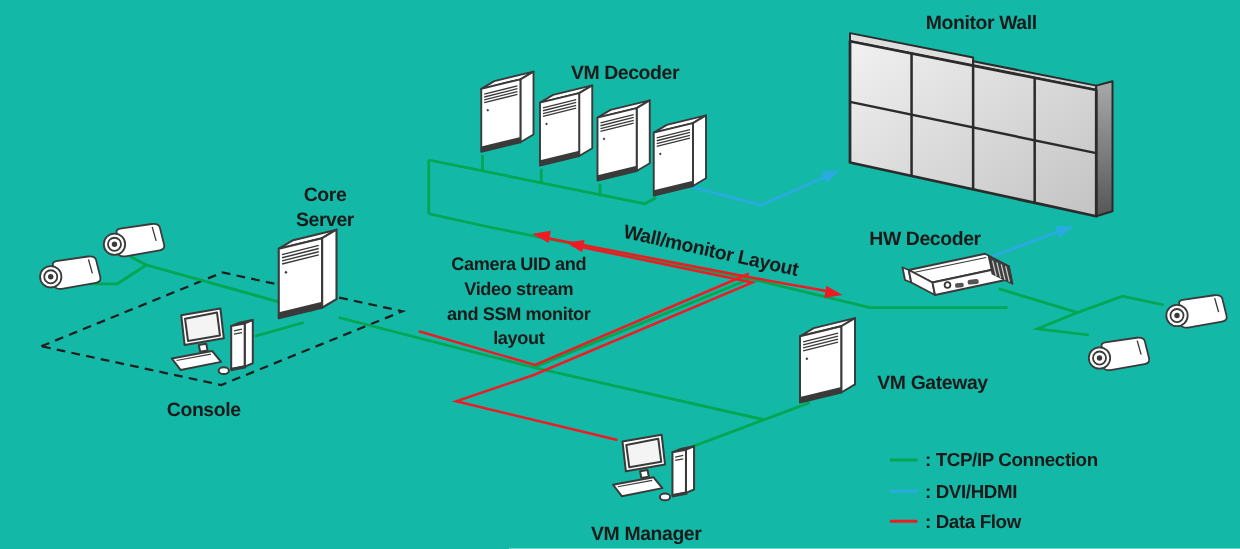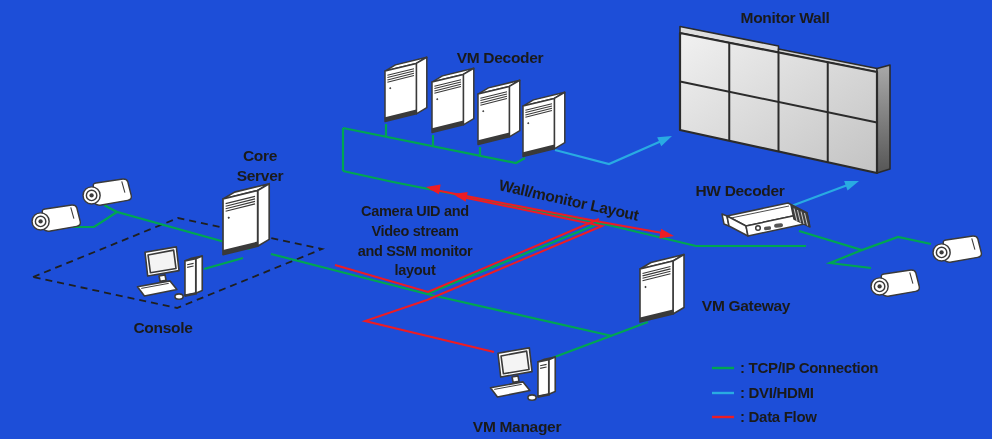--- a/index.html
+++ b/index.html
@@ -1,16 +1,16 @@
 <!DOCTYPE html>
 <html><head>
 <meta charset="utf-8">
 <style>
   html,body{margin:0;padding:0;background:#fff;}
-  .stage{position:relative;width:992px;height:439px;background:#1d4ed8;overflow:hidden;
+  .stage{position:relative;width:992px;height:439px;background:#14b8a6;overflow:hidden;
          font-family:"Liberation Sans",sans-serif;}
   svg{display:block;}
   text{fill:#1a1a1a;font-family:"Liberation Sans",sans-serif;font-weight:bold;letter-spacing:-0.3px;}
   .lbl{font-size:15.5px;}
   .ann{font-size:14.5px;}
   .leg{font-size:15px;}
 </style>
 </head>
 <body>
 

